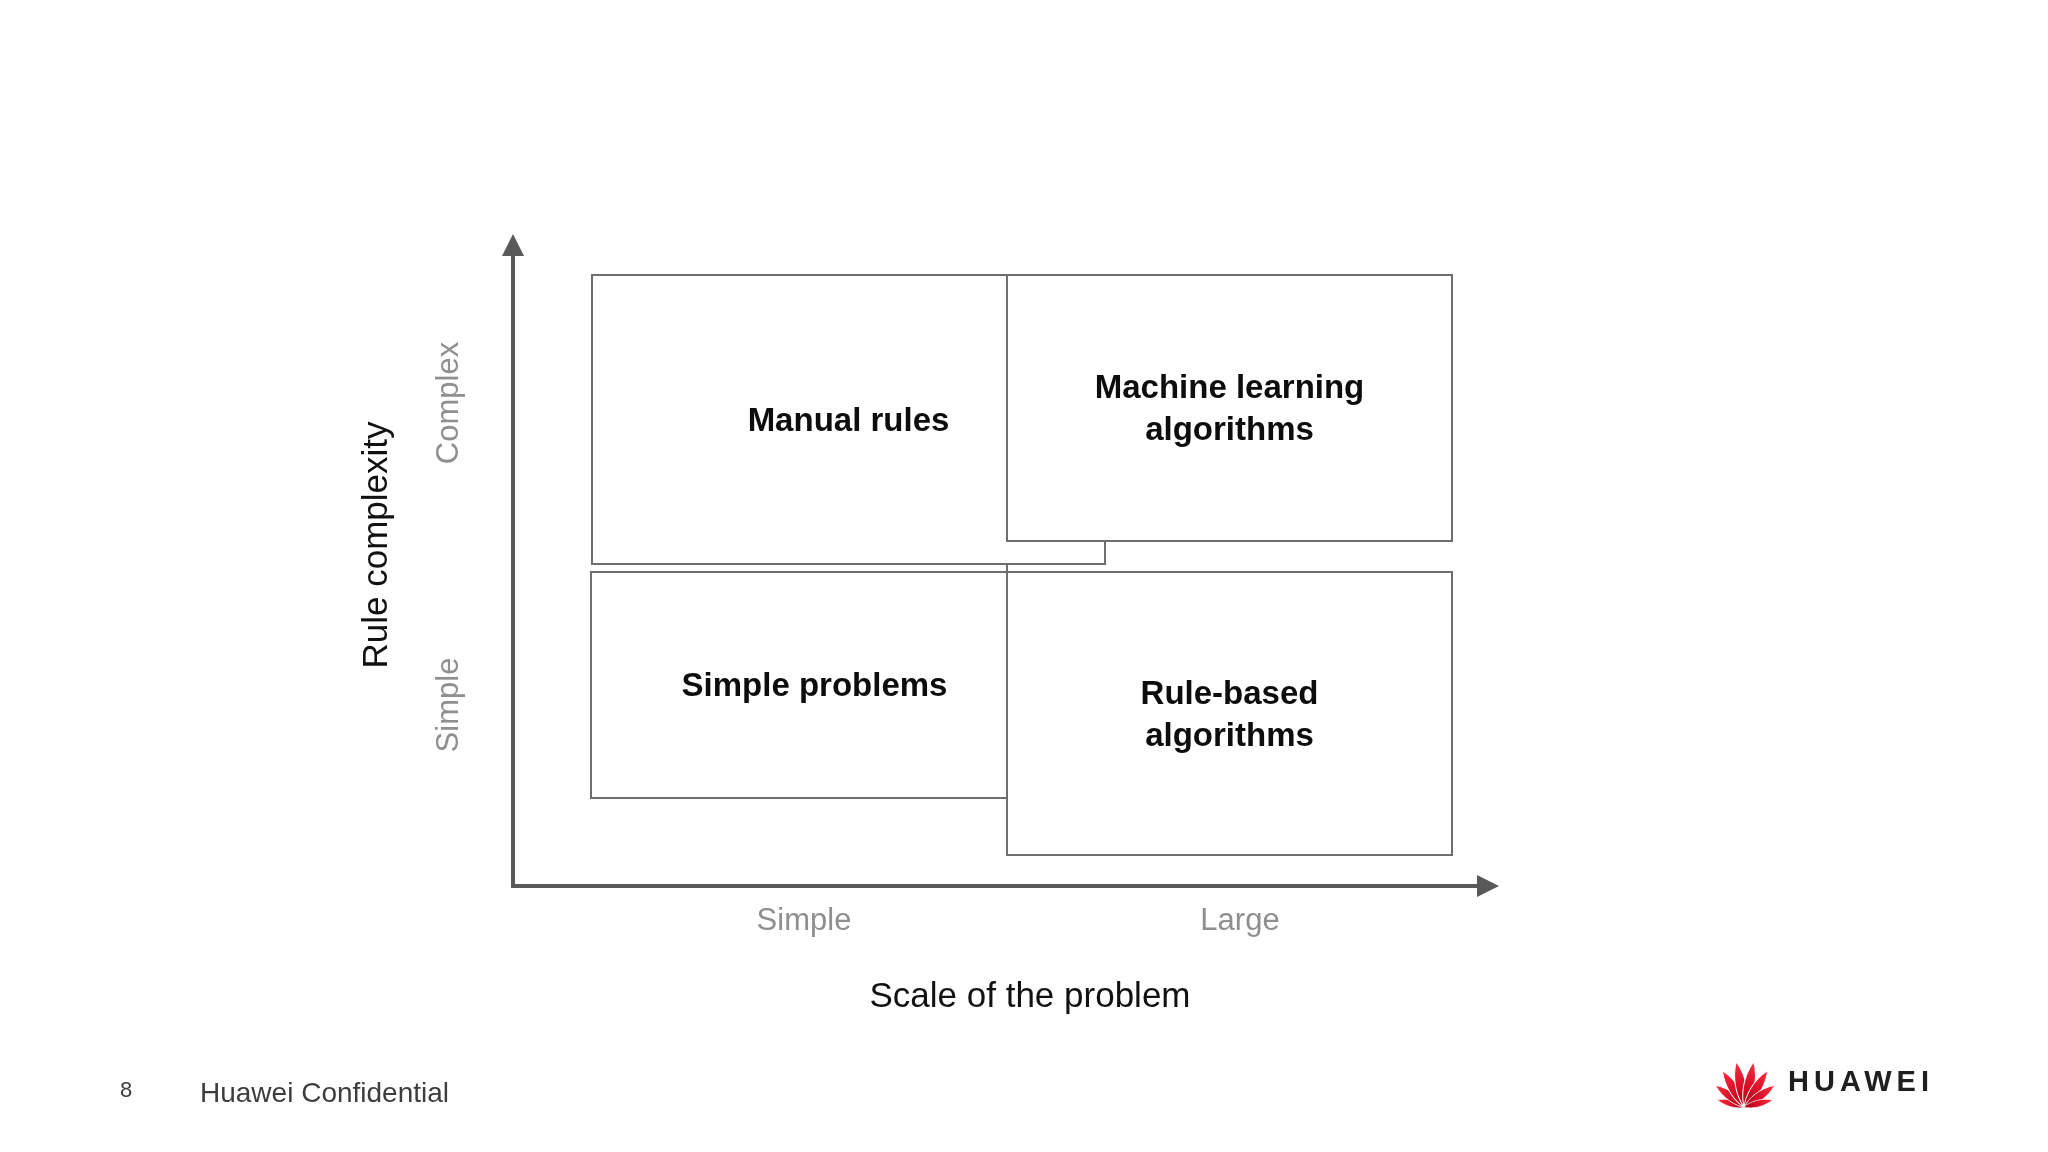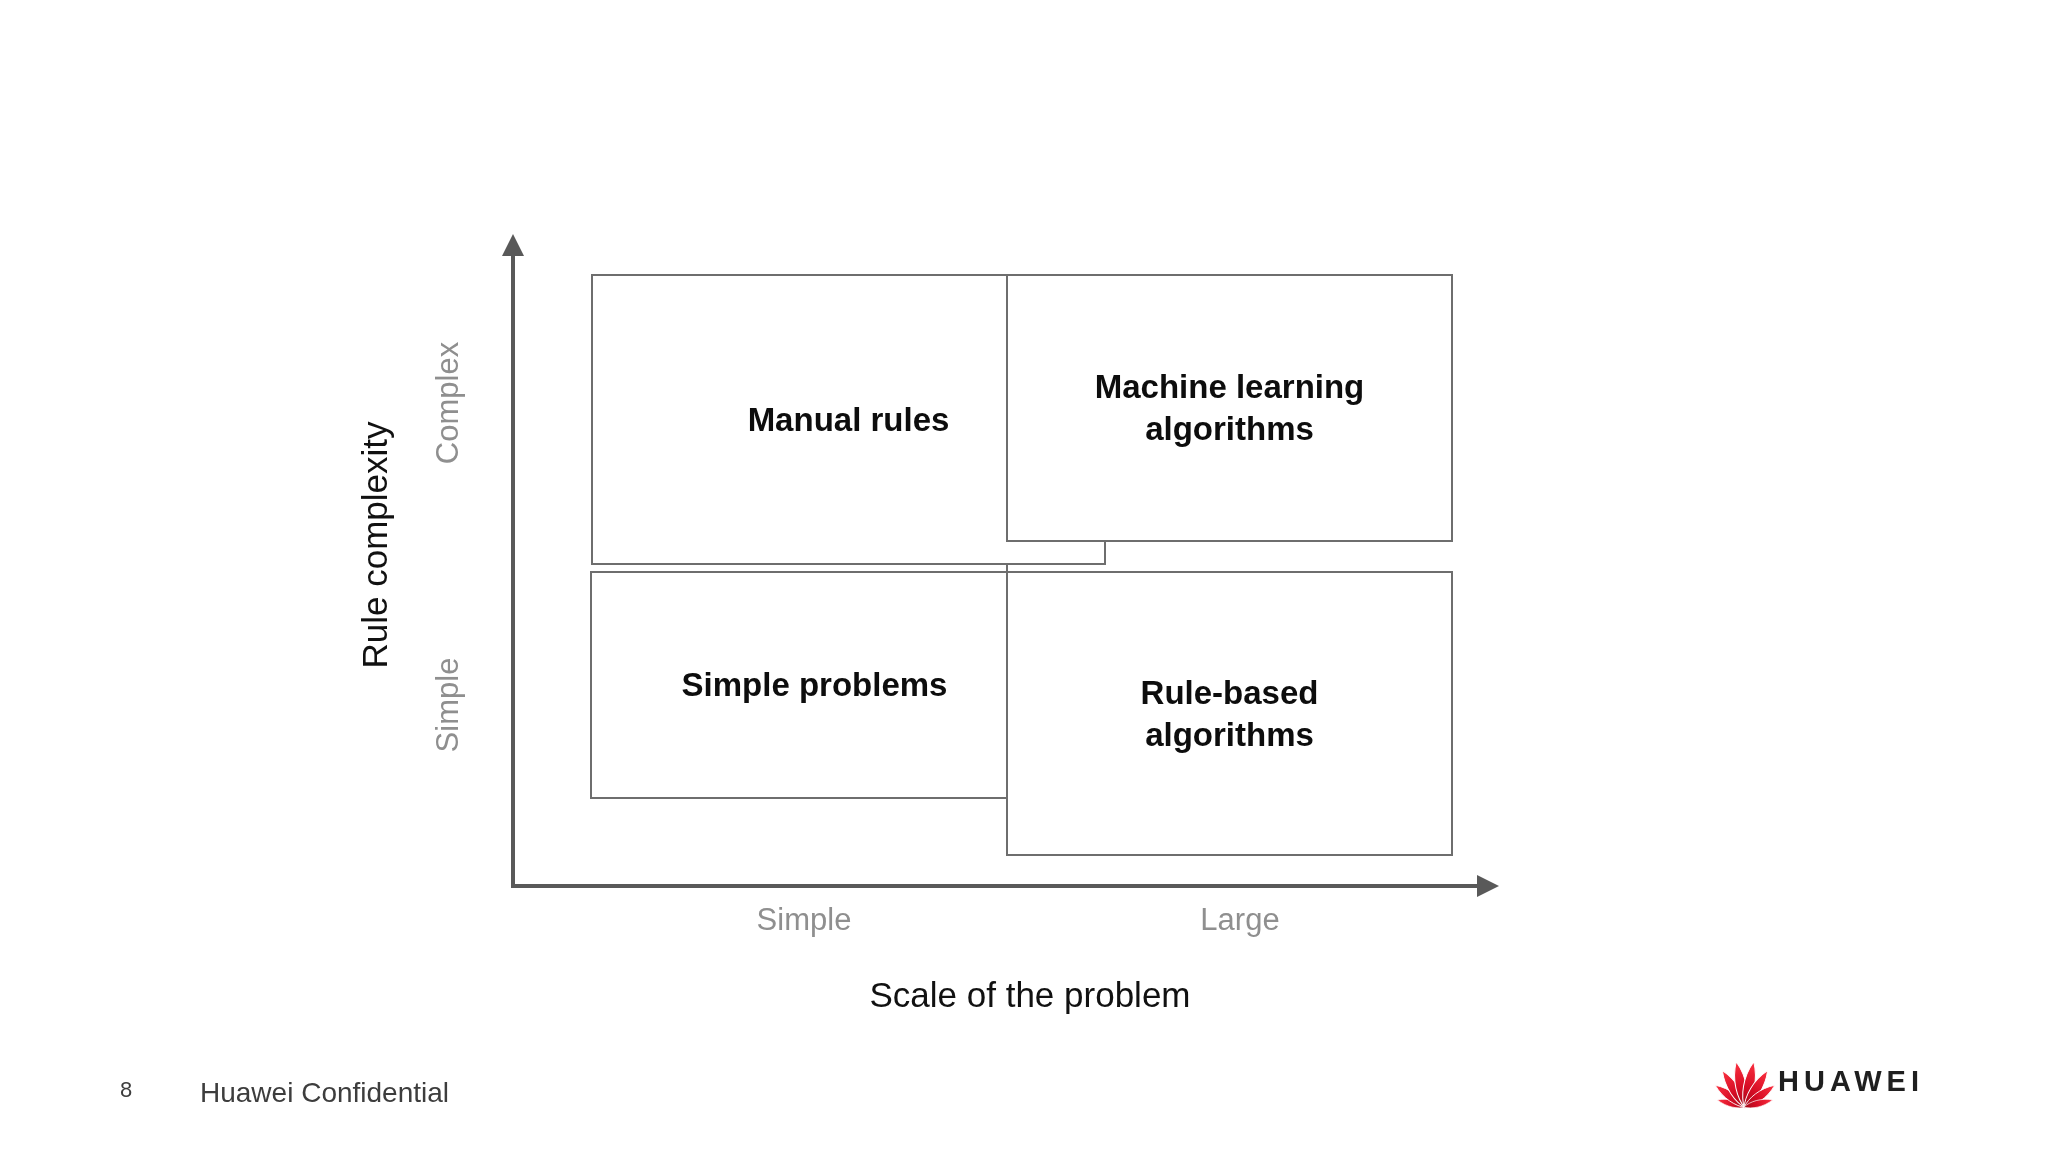--- a/index.html
+++ b/index.html
@@ -84,21 +84,21 @@
     font-size: 22px; color: #3d3d3d;
   }
   .confidential {
     position: absolute; left: 200px; top: 1077px;
     font-size: 28px; color: #3d3d3d;
   }
 
   
   .logo {
     position: absolute; left: 1712px; top: 1052px;
-    display: flex; align-items: center; 
+    display: flex; align-items: center; gap: 10px;
   }
   .logo-flower { width: 66px; height: 58px; display: block; }
   .logo-wordmark {
     font-size: 29px; font-weight: 700; color: #1f1f1f;
     letter-spacing: 5px; line-height: 1; white-space: nowrap;
   }
 </style>
 </head>
 <body>
 

